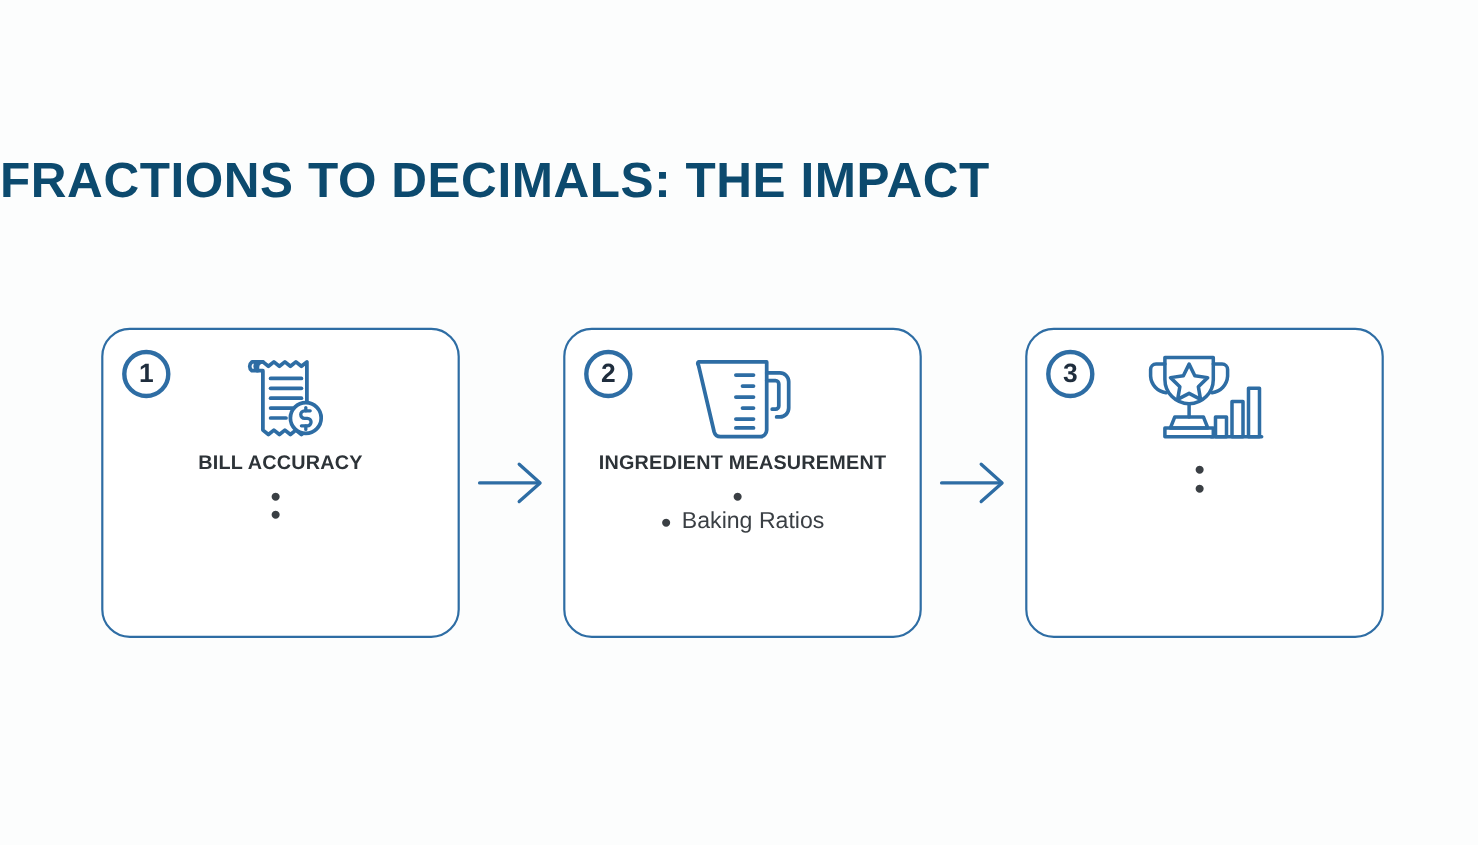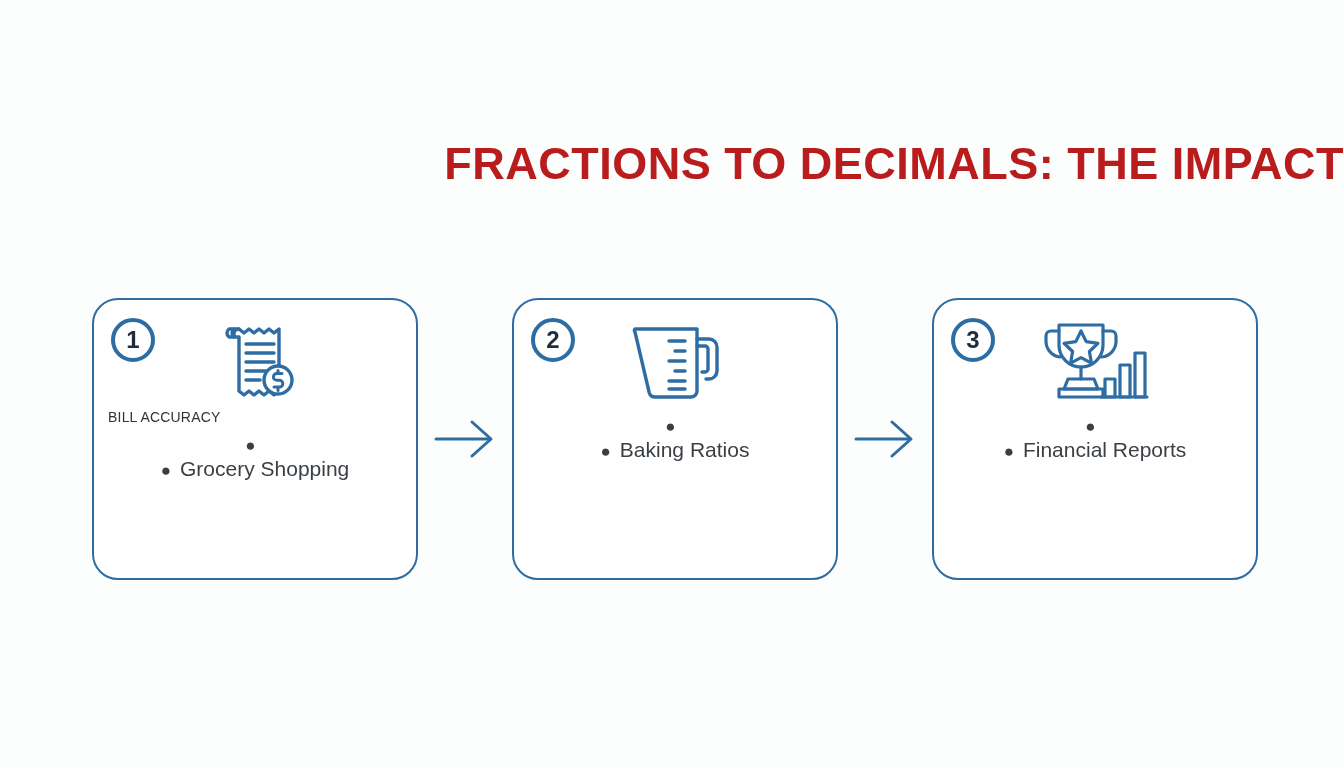--- a/index.html
+++ b/index.html
@@ -15,25 +15,25 @@
     font-family: "Liberation Sans", sans-serif;
     position: relative;
   }
 
   
   .page-title {
     position: absolute;
     top: 138px;
     left: 0;
     width: 1344px;
-    text-align: right;
+    text-align: left;
     font-size: 45px;
     font-weight: 700;
     letter-spacing: 0.5px;
-    color: #b91c1c;
+    color: #0c4a6e;
     white-space: nowrap;
   }
 
   
   .flow {
     position: absolute;
     top: 298px;
     left: 92px;
     width: 1160px;
     height: 282px;
@@ -70,23 +70,23 @@
 
   .icon-wrap {
     height: 108px;
     display: flex;
     align-items: center;
     justify-content: center;
     padding-top: 14px;
   }
 
   .card-title {
-    text-align: left;
-    font-size: 14px;
-    font-weight: 400;
+    text-align: center;
+    font-size: 18px;
+    font-weight: 700;
     color: #2d3338;
     line-height: 1.35;
     padding: 0 14px;
     letter-spacing: 0.2px;
   }
 
   .bullets {
     margin-top: 10px;
     display: flex;
     flex-direction: column;
@@ -154,21 +154,20 @@
     </div>
 
     <div class="card-title">BILL ACCURACY</div>
 
     <div class="bullets">
       <div class="bullet">
         <span class="dot">●</span>
       </div>
       <div class="bullet">
         <span class="dot">●</span>
-        <span>Grocery Shopping</span>
       </div>
     </div>
   </div>
 
   <div class="arrow">
     <svg width="62" height="44" viewBox="0 0 62 44" fill="none" stroke="#2e6da4" stroke-width="3" stroke-linecap="round" stroke-linejoin="round">
       <path d="M2 22 H56"></path>
       <path d="M38 5 L57 22 L38 39"></path>
     </svg>
   </div>
@@ -187,20 +186,21 @@
 
         <path d="M44 26 h16"></path>
         <path d="M50 36 h10"></path>
         <path d="M44 46 h16"></path>
         <path d="M50 56 h10"></path>
         <path d="M44 66 h16"></path>
         <path d="M44 74 h16"></path>
       </svg>
     </div>
 
+    <div class="card-title">INGREDIENT MEASUREMENT</div>
 
     <div class="bullets">
       <div class="bullet">
         <span class="dot">●</span>
       </div>
       <div class="bullet">
         <span class="dot">●</span>
         <span>Baking Ratios</span>
       </div>
     </div>
@@ -242,18 +242,17 @@
       </svg>
     </div>
 
 
     <div class="bullets">
       <div class="bullet">
         <span class="dot">●</span>
       </div>
       <div class="bullet">
         <span class="dot">●</span>
-        <span>Financial Reports</span>
       </div>
     </div>
   </div>
 
 </div>
 
 </body></html>

